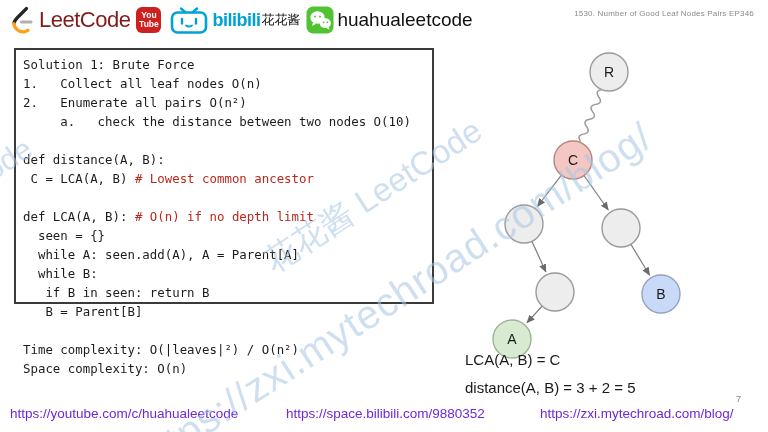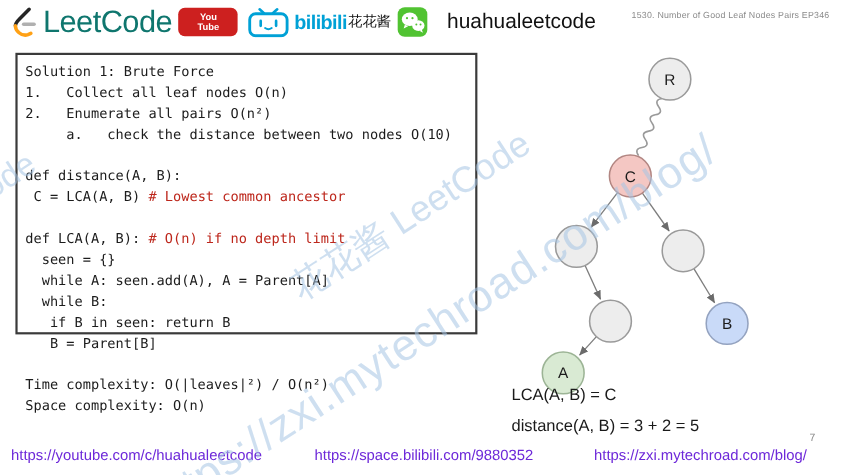--- a/index.html
+++ b/index.html
@@ -3,29 +3,29 @@
 <meta charset="utf-8">
 <style>
   html,body{margin:0;padding:0;}
   body{
     width:768px;height:432px;position:relative;overflow:hidden;
     background:#ffffff;font-family:"Liberation Sans",sans-serif;
   }
   
   .header{position:absolute;left:8px;top:5px;height:30px;display:flex;align-items:center;z-index:3;}
   .lc-icon{width:26px;height:28px;display:inline-block;}
-  .lc-text{font-size:28px;color:#0f766e;letter-spacing:-0.5px;margin-left:5px;font-weight:500;}
-  .yt-icon{margin-left:6px;width:54px;height:26px;background:#cd201f;border-radius:6px;
+  .lc-text{font-size:22px;color:#7f1d1d;letter-spacing:-0.5px;margin-left:5px;font-weight:500;}
+  .yt-icon{margin-left:6px;width:25px;height:26px;background:#cd201f;border-radius:6px;
     display:inline-flex;flex-direction:column;align-items:center;justify-content:center;}
   .yt-line{color:#ffffff;font-size:8.5px;font-weight:bold;line-height:9.5px;}
   .bili-icon{margin-left:8px;width:40px;height:27px;display:inline-block;}
   .bili-text{margin-left:3px;font-size:18px;font-weight:bold;color:#00a1d6;letter-spacing:-0.5px;}
   .bili-cn{margin-left:1px;font-size:13px;color:#111111;}
   .wc-icon{margin-left:6px;width:28px;height:28px;display:inline-block;}
-  .wc-text{margin-left:17px;font-size:19px;color:#111111;}
+  .wc-text{margin-left:3px;font-size:19px;color:#111111;}
   .episode-title{position:absolute;right:14px;top:9px;font-size:8px;color:#8a8a8a;z-index:3;letter-spacing:0.2px;}
   
   .code-panel{
     position:absolute;left:14px;top:48px;width:420px;height:256px;box-sizing:border-box;
     border:2px solid #3a3a3a;background:#ffffff;padding:5px 7px;z-index:2;
     font-family:"DejaVu Sans Mono",monospace;font-size:12.4px;line-height:19px;color:#1c1c1c;
   }
   .code-line{white-space:pre;min-height:19px;}
   .cmt{color:#bd271c;}
   

